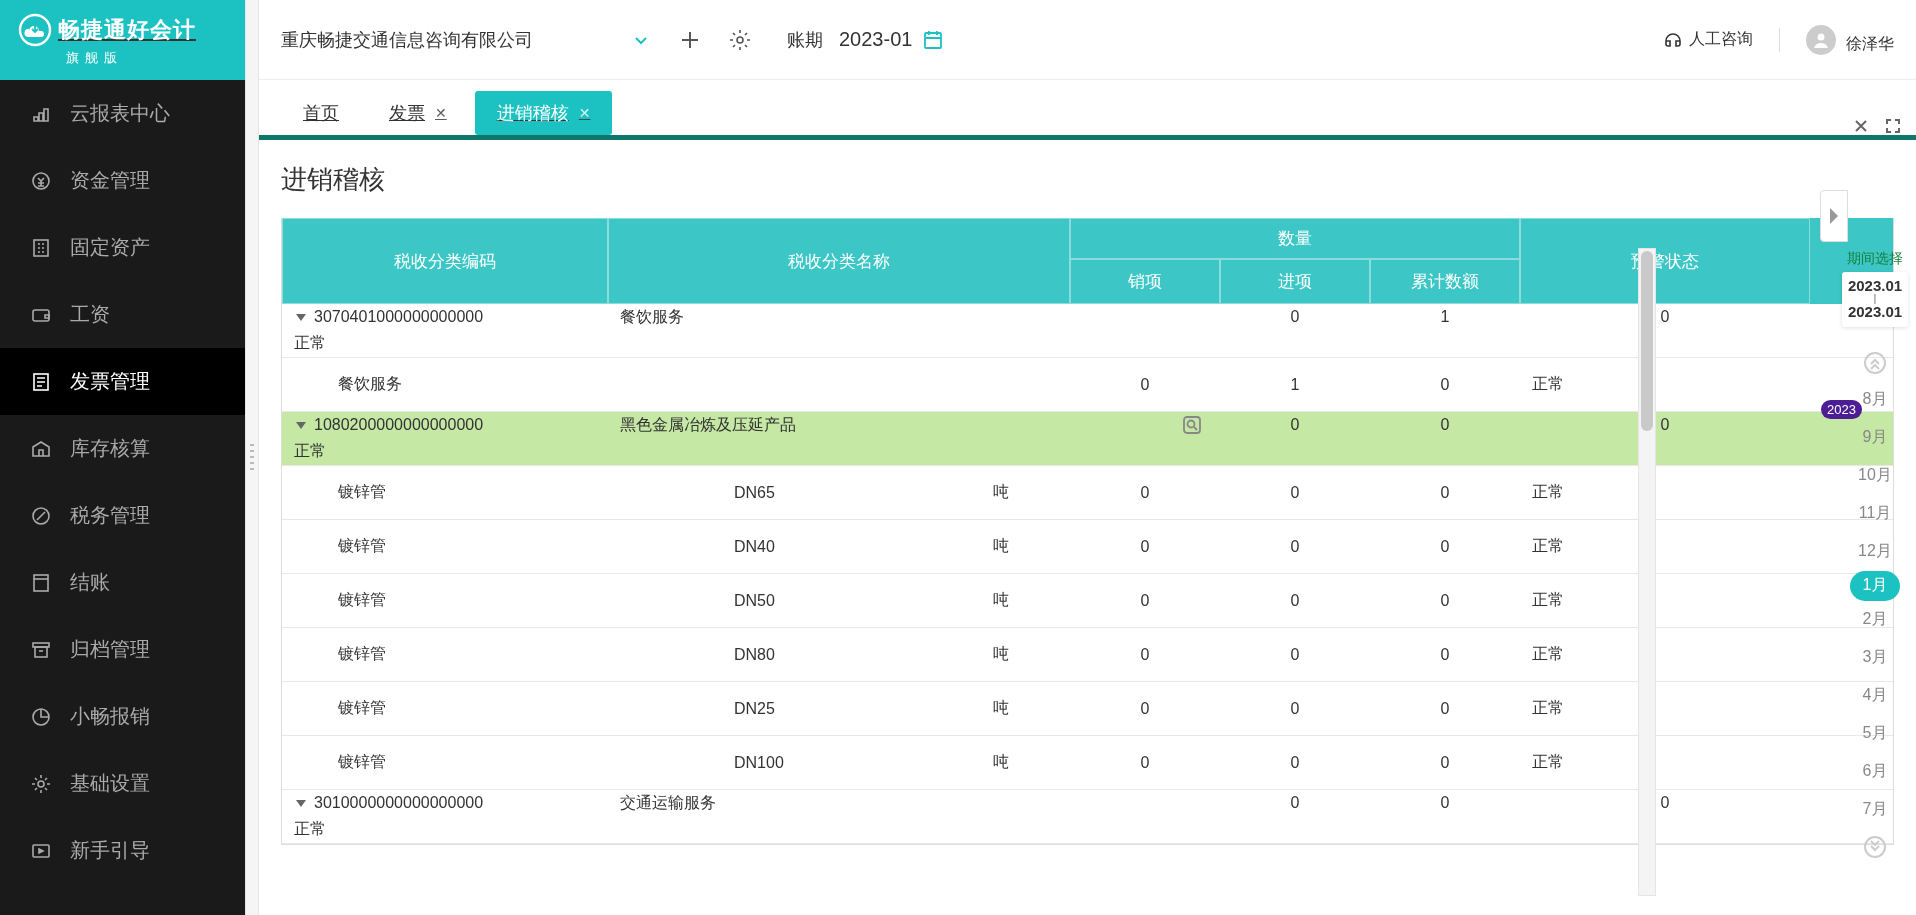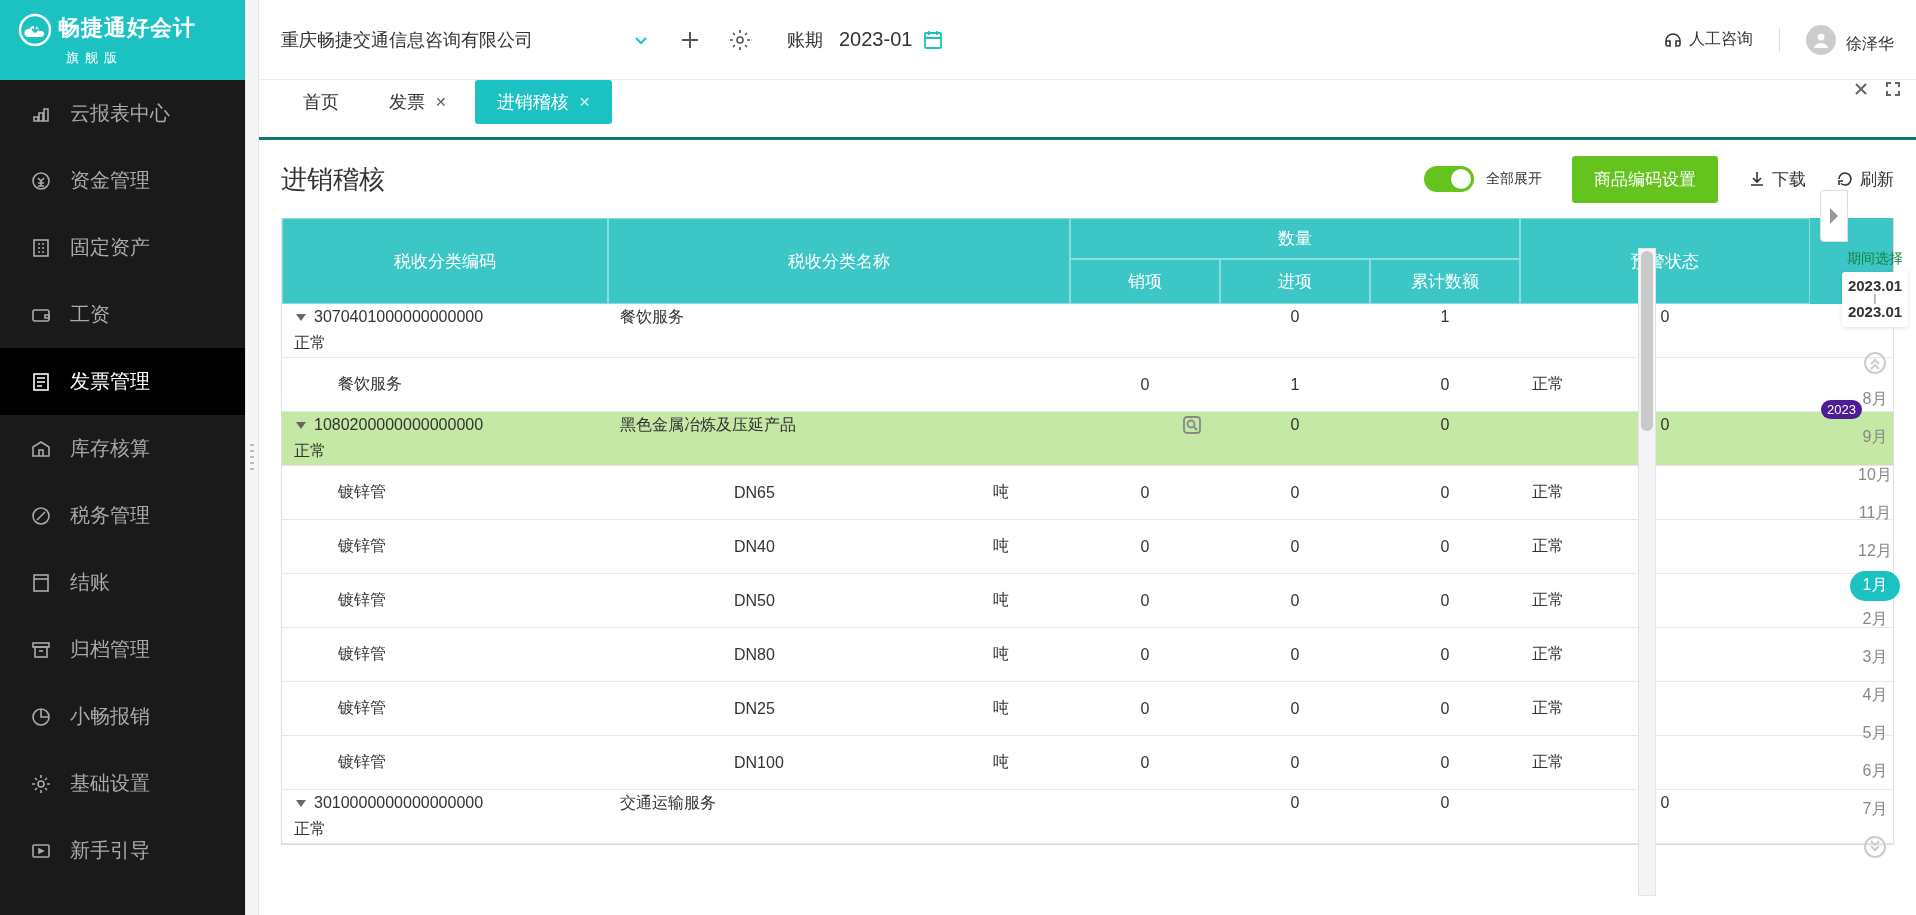--- a/index.html
+++ b/index.html
@@ -2,21 +2,21 @@
 <html><head>
   <meta charset="utf-8">
   <style>
     * { margin: 0; padding: 0; box-sizing: border-box; font-family: "Microsoft YaHei", Arial, sans-serif; }
     body { background: #fff; font-size: 14px; color: #333; overflow: hidden; }
     .app { display: flex; height: 915px; width: 1916px; position: relative; }
 
     
     .sidebar { width: 245px; background: #1a1a1a; display: flex; flex-direction: column; }
     .logo-area { background: #1cc2c2; height: 80px; display: flex; flex-direction: column; justify-content: center; padding-left: 18px; }
-    .logo-row { display: flex; align-items: flex-start; gap: 6px; }
+    .logo-row { display: flex; align-items: center; gap: 6px; text-decoration: underline; }
     .logo-icon { width: 34px; height: 34px; }
     .logo-text { color: #fff; font-size: 22px; font-weight: 700; letter-spacing: 1px; }
     .logo-sub { color: #fff; font-size: 13px; margin-top: 2px; margin-left: 48px; letter-spacing: 6px; }
     .nav { flex: 1; overflow-y: auto; }
     .nav-item { display: flex; align-items: center; gap: 18px; padding: 0 30px; height: 67px; color: #aaa; cursor: pointer; font-size: 20px; }
     .nav-item.active { background: #000; color: #fff; }
     .nav-item .nav-icon { width: 22px; height: 22px; display: inline-flex; align-items: center; justify-content: center; }
     .pin-area { color: #aaa; display: flex; align-items: center; justify-content: center; gap: 4px; padding: 14px 0; font-size: 16px; }
 
     
@@ -34,21 +34,21 @@
     .period-label { margin-left: 36px; font-size: 18px; color: #333; }
     .period-val { margin-left: 16px; font-size: 20px; color: #333; }
     .cal-icon { margin-left: 10px; color: #1cc2c2; }
     .tb-right { margin-left: auto; display: flex; align-items: center; gap: 26px; }
     .consult { display: flex; align-items: center; gap: 6px; color: #333; font-size: 16px;}
     .sep { width: 1px; height: 24px; background: #ddd; }
     .user { display: flex; align-items: flex-end; gap: 10px; font-size: 16px; }
     .avatar { width: 30px; height: 30px; border-radius: 50%; background: #ccc; display: inline-flex; align-items: center; justify-content: center; color: #fff; }
 
     
-    .tabs-row { height: 60px; display: flex; align-items: flex-start; padding: 0 22px; border-bottom: 3px solid #0f766e; position: relative; }
+    .tabs-row { height: 60px; display: flex; align-items: flex-end; padding: 0 22px; border-bottom: 5px solid #0f766e; position: relative; text-decoration: underline; }
     .tabs { display: flex; align-items: center; gap: 6px; }
     .tab { padding: 10px 22px; font-size: 18px; color: #333; display: flex; align-items: center; gap: 10px; cursor: pointer; border-radius: 3px;}
     .tab.active { background: #1cc2c2; color: #fff; }
     .tab .tab-x { font-size: 14px; opacity: .8; }
     .tabs-right { position: absolute; right: 14px; display: flex; gap: 14px; }
     .tabs-right .ico { color: #666; cursor: pointer; }
 
     
     .content { flex: 1; padding: 0 22px 0 22px; position: relative; }
     .page-head { display: flex; align-items: center; height: 78px; }
@@ -303,40 +303,20 @@
             <svg width="18" height="18" viewBox="0 0 18 18" stroke="#666" stroke-width="2" fill="none">
               <path d="M3 7V3h4M15 11v4h-4M11 3h4v4M7 15H3v-4"></path>
             </svg>
           </span>
       </div>
     </div>
 
     <div class="content">
       <div class="page-head">
         <div class="page-title">进销稽核</div>
-        <div class="head-right" style="position:relative;">
-
-          <div class="toggle-wrap">
-            <div class="toggle"></div>
-            <span>全部展开</span>
-          </div>
-          <div class="btn-primary">商品编码设置</div>
-          <div class="head-action">
-            <svg width="18" height="18" viewBox="0 0 18 18" fill="none" stroke="#333" stroke-width="1.6">
-                <path d="M9 2v9M5 8l4 4 4-4M3 15h12"></path>
-              </svg>
-            <span>下载</span>
-          </div>
-          <div class="head-action">
-            <svg width="18" height="18" viewBox="0 0 18 18" fill="none" stroke="#333" stroke-width="1.6">
-                <path d="M3 9a6 6 0 1 1 2 4.5M3 15v-4h4"></path>
-              </svg>
-            <span>刷新</span>
-          </div>
-        </div>
       </div>
 
       <div class="table-wrap">
         <div class="table">
           <div class="thead" style="display:grid; grid-template-columns:326px 462px 450px 290px; grid-template-rows: 40px 46px;">
             <div class="th thfull" style="grid-row:1/3;">税收分类编码</div>
             <div class="th thfull" style="grid-row:1/3;">税收分类名称</div>
             <div style="display:flex;flex-direction:column;grid-row:1/3;">
               <div class="th" style="flex:0 0 40px;">数量</div>
               <div style="display:grid;grid-template-columns:1fr 1fr 1fr;flex:1;">

